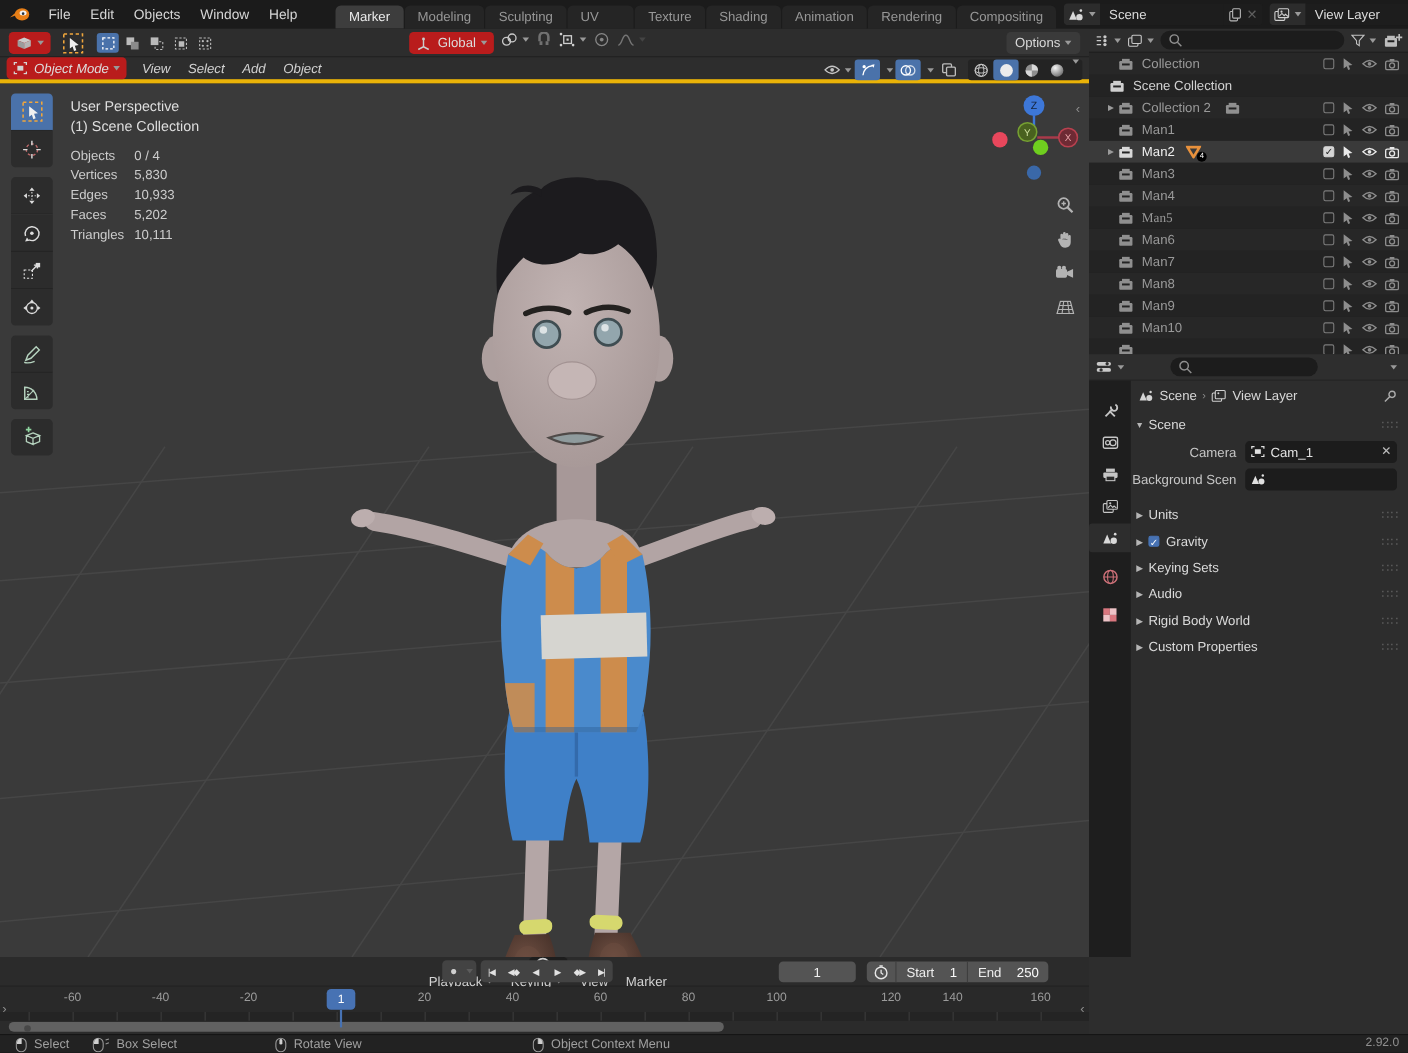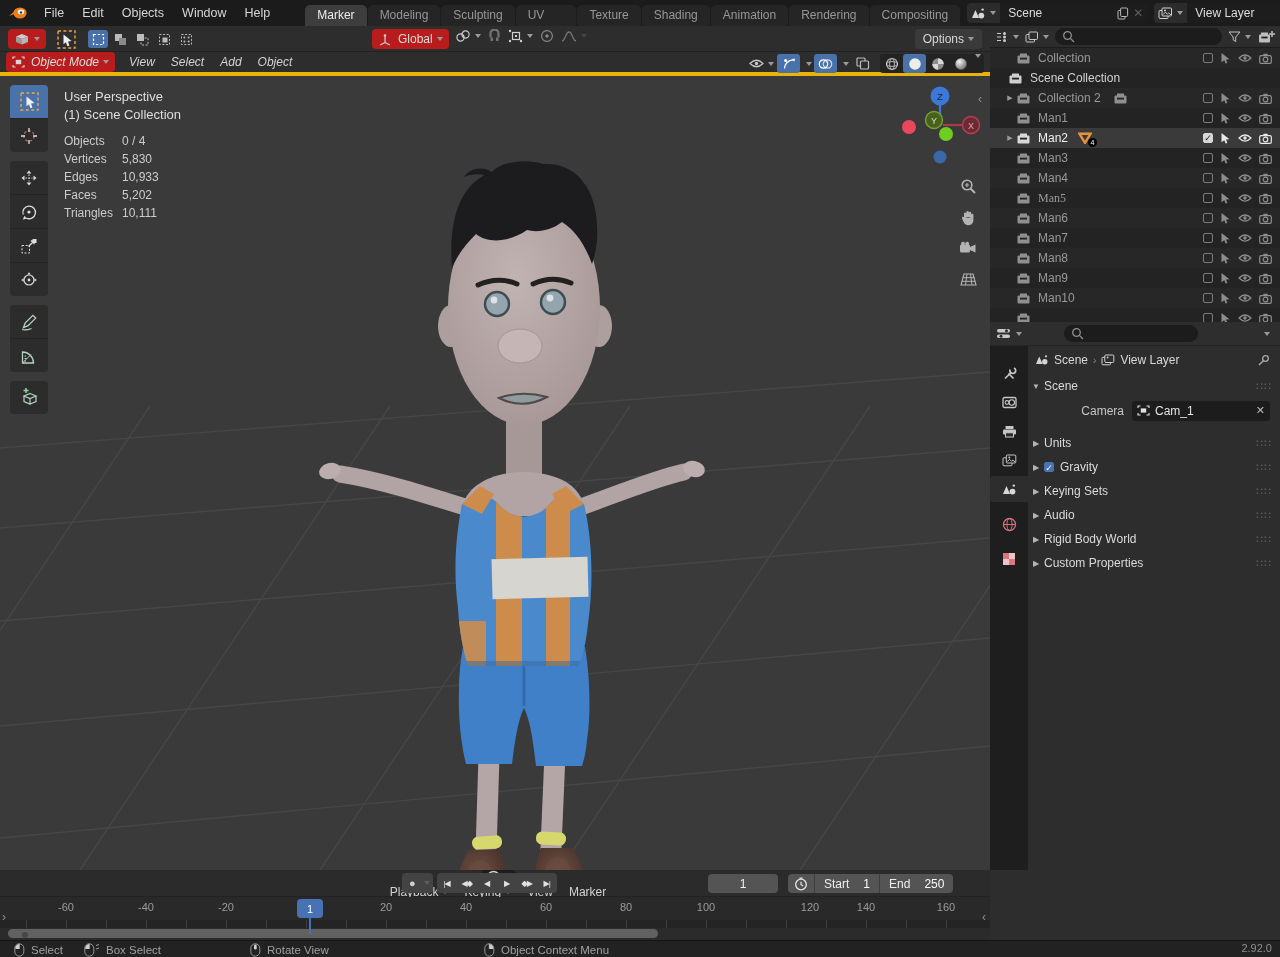--- a/index.html
+++ b/index.html
@@ -1176,20 +1176,32 @@
         <span>
             <svg width="13" height="11">
               <path d="M1 3 V1 H3.5 M9.5 1 H12 V3 M12 8 V10 H9.5 M3.5 10 H1 V8" stroke="#e0e0e0" fill="none" stroke-width="1.1"></path>
               <rect x="3.8" y="3.4" width="5.4" height="4.2" fill="#e0e0e0"></rect>
             </svg>
           </span>
         <span>Cam_1</span>
         <span class="field-x">✕</span>
       </span>
     </div>
+    <div class="field-row">
+      <span class="field-lbl">Background Scen</span>
+      <span class="field-box">
+        <span>
+            <svg width="14" height="12">
+              <path d="M4.2 2.6 L7.6 10 H1 Z" fill="#e0e0e0"></path>
+              <circle cx="9.8" cy="7.8" r="2.7" fill="#e0e0e0"></circle>
+              <circle cx="11" cy="2.3" r="1.1" fill="#e0e0e0"></circle>
+            </svg>
+          </span>
+      </span>
+    </div>
     <div id="prop-panels" style="margin-top:8px;">
         <div class="panel-head">
           <span class="arr">▶</span>
           <span>Units</span>
           <span class="grip">∷∷</span>
         </div>
         <div class="panel-head">
           <span class="arr">▶</span>
           <span class="cb" style="background:#4772b3;border-color:#4772b3;color:#fff;font-size:9px;line-height:10px;text-align:center;margin-right:6px;">✓</span>
           <span>Gravity</span>

